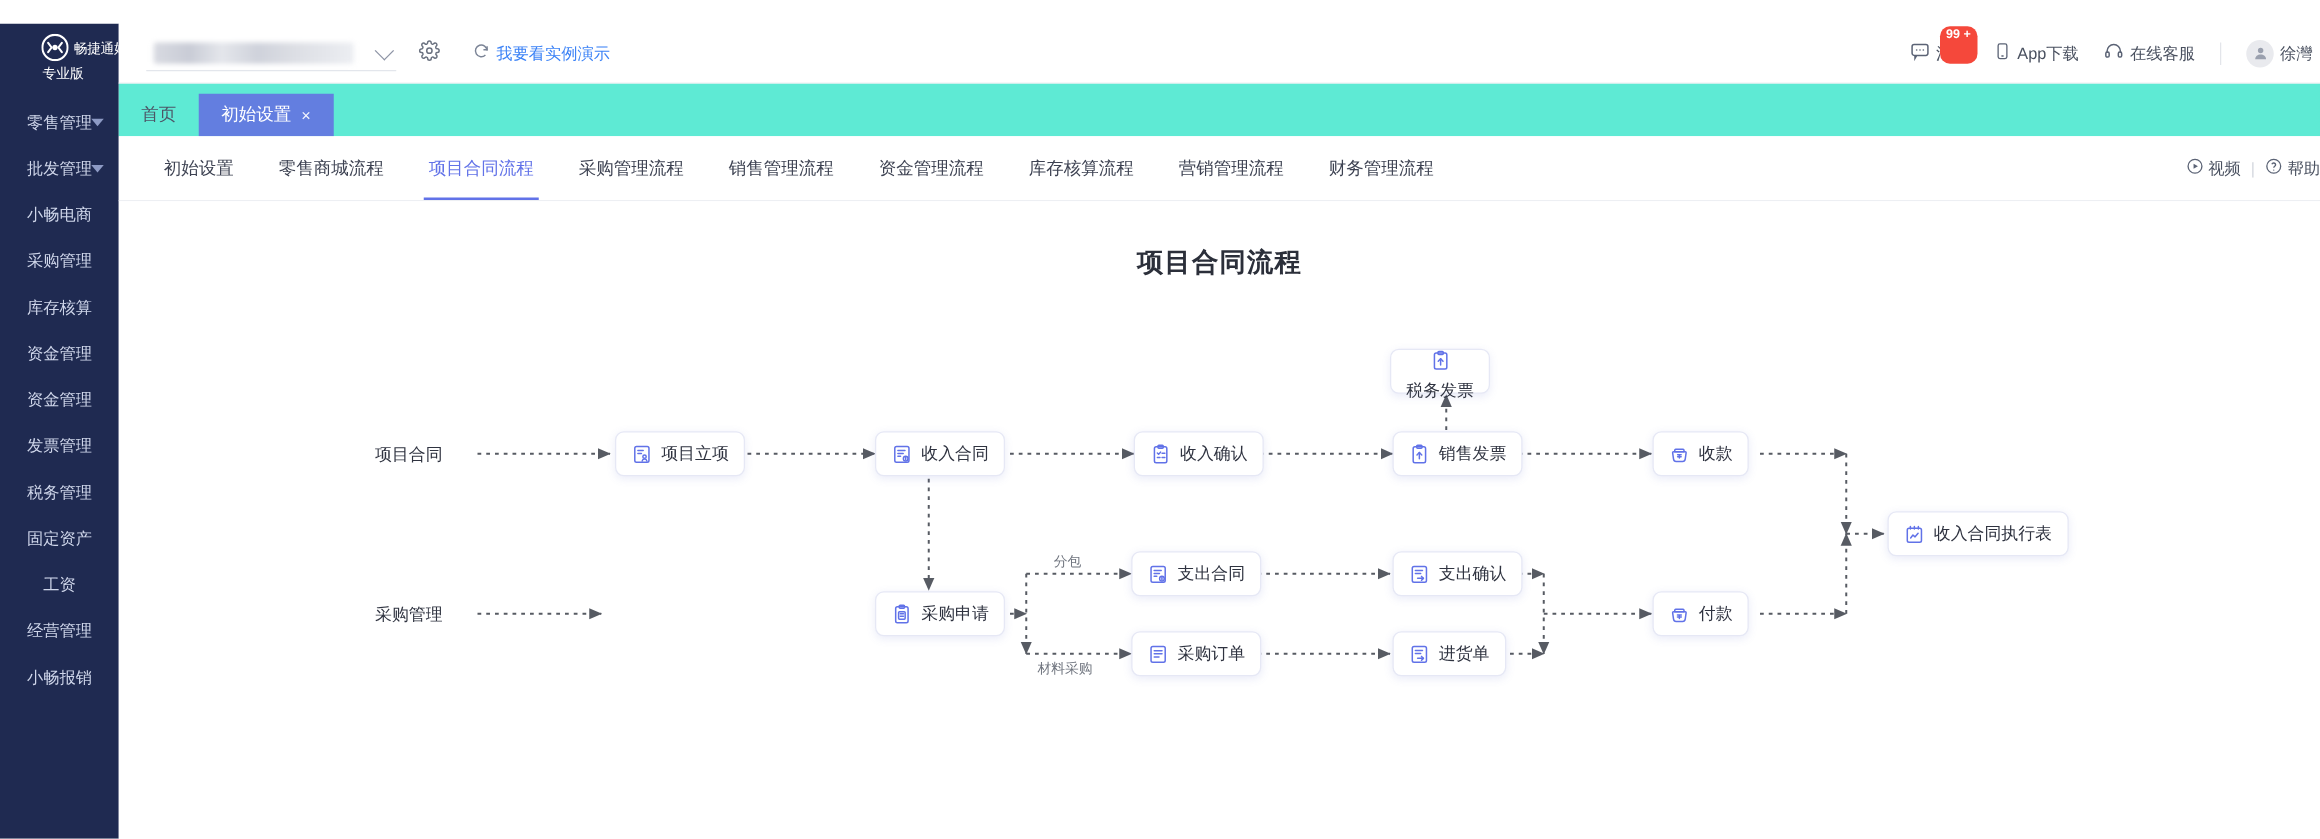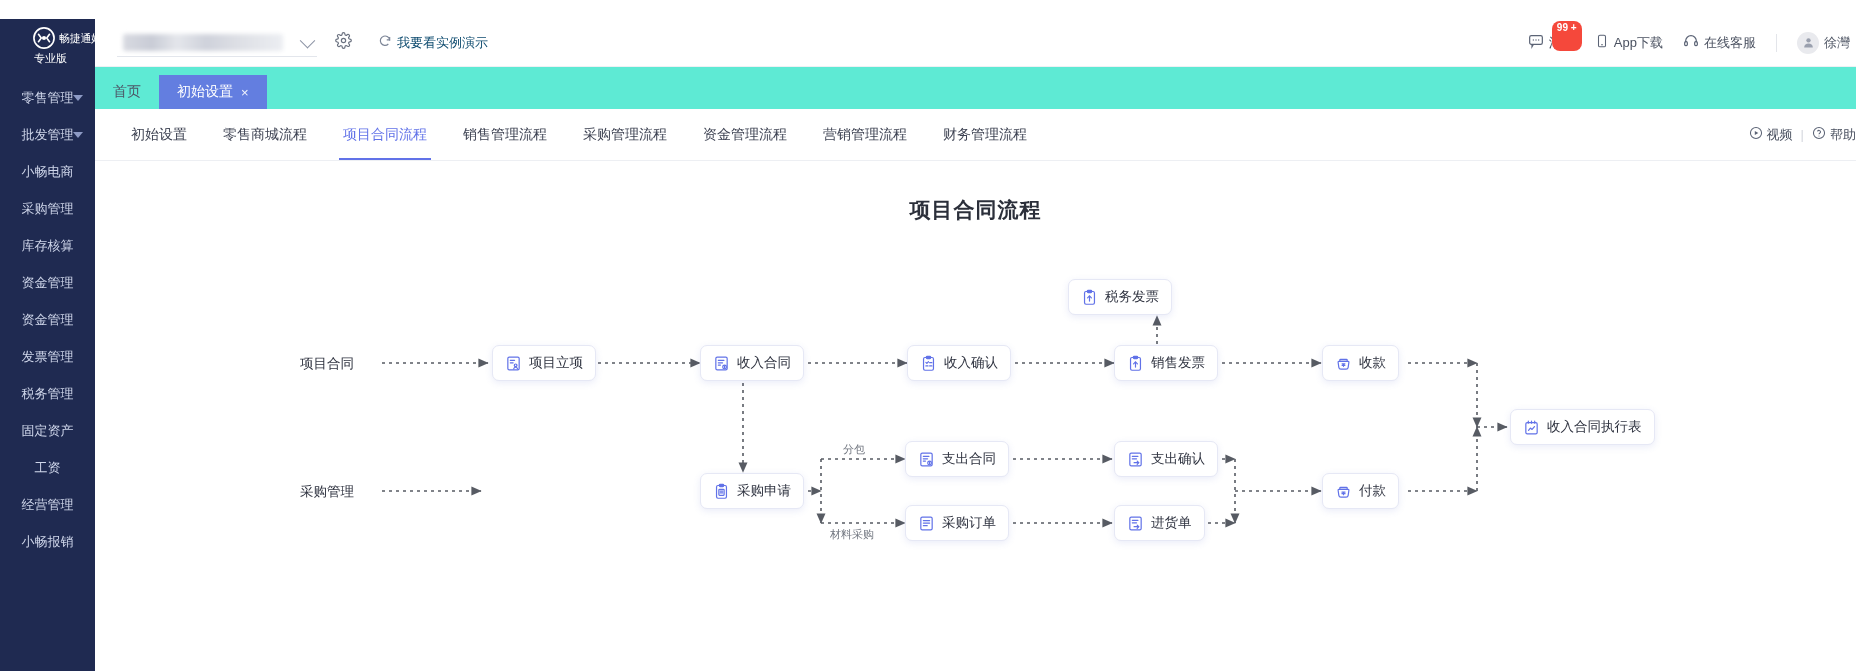--- a/index.html
+++ b/index.html
@@ -52,21 +52,21 @@
   .sel-caret {
     position:absolute; right:4px; top:9px; width:11px; height:11px;
     border-right:1.6px solid #8c93a4; border-bottom:1.6px solid #8c93a4;
     transform:rotate(45deg) translate(-2px,-2px);
   }
   .gear-btn { margin-left:18px; cursor:pointer; display:flex; align-items:center; }
   .demo-link {
     margin-left:26px; display:flex; align-items:center; gap:5px;
     font-size:13px; color:#5a6versions; color:#5b6375; cursor:pointer;
   }
-  .demo-link span { font-size:13px; color:#0c4a6e; }
+  .demo-link span { font-size:13px; color:#3b82f6; }
   .top-right {
     margin-left:auto; display:flex; align-items:center; gap:20px;
     padding-right:6px; font-size:13px; color:#4a5160;
   }
   .tr-item { display:flex; align-items:center; gap:5px; cursor:pointer; position:relative; }
   .badge {
     position:absolute; left:24px; top:-12px; background:#f5483b; color:#fff;
     font-size:10px; line-height:14px; height:30px; padding:0 5px;
     border-radius:8px; font-weight:bold; white-space:nowrap;
   }
@@ -282,23 +282,24 @@
         <span>初始设置</span>
         <span class="x">×</span>
       </div>
     </div>
 
   <div class="subtab-wrap">
     <div class="subtabs">
         <div class="subtab">初始设置</div>
         <div class="subtab">零售商城流程</div>
         <div class="subtab active">项目合同流程</div>
+        <div class="subtab">采购管理流程</div>
         <div class="subtab">销售管理流程</div>
-        <div class="subtab">采购管理流程</div>
         <div class="subtab">资金管理流程</div>
+        <div class="subtab">库存核算流程</div>
         <div class="subtab">营销管理流程</div>
         <div class="subtab">财务管理流程</div>
       </div>
     <div class="subtab-right">
       <div class="sr-item">
         <span>
           <svg width="14" height="14" viewBox="0 0 24 24" fill="none" stroke="#5b6375" stroke-width="1.8">
             <circle cx="12" cy="12" r="9.5"></circle>
             <path d="M10 8.5l6 3.5-6 3.5z" fill="#5b6375" stroke="none"></path>
           </svg>
@@ -368,21 +369,21 @@
           <line x1="1313" y1="202" x2="1382" y2="202" marker-end=""></line>
           <line x1="1382" y1="202" x2="1382" y2="266" marker-end=""></line>
 
           <line x1="1313" y1="330" x2="1382" y2="330" marker-end=""></line>
           <line x1="1382" y1="330" x2="1382" y2="266" marker-end=""></line>
 
           <line x1="1382" y1="266" x2="1412" y2="266"></line>
         </g>
       </svg>
       <div>
-          <div class="node" style="left: 973px; top: 118px;">
+          <div class="node" style="left: 1017px; top: 118px; flex-direction: column;">
             <span style="display: flex;">
               <svg width="17" height="17" viewBox="0 0 24 24" fill="none" stroke="#6172e8" stroke-width="1.7" stroke-linecap="round" stroke-linejoin="round">
                 <rect x="5" y="3.5" width="14" height="18" rx="2"></rect>
                 <rect x="9" y="1.8" width="6" height="3.2" rx="1"></rect>
                 <path d="M12 17V10"></path>
                 <path d="M9.3 12.6L12 9.8l2.7 2.8"></path>
               </svg>
             </span>
             <span>税务发票</span>
           </div>

